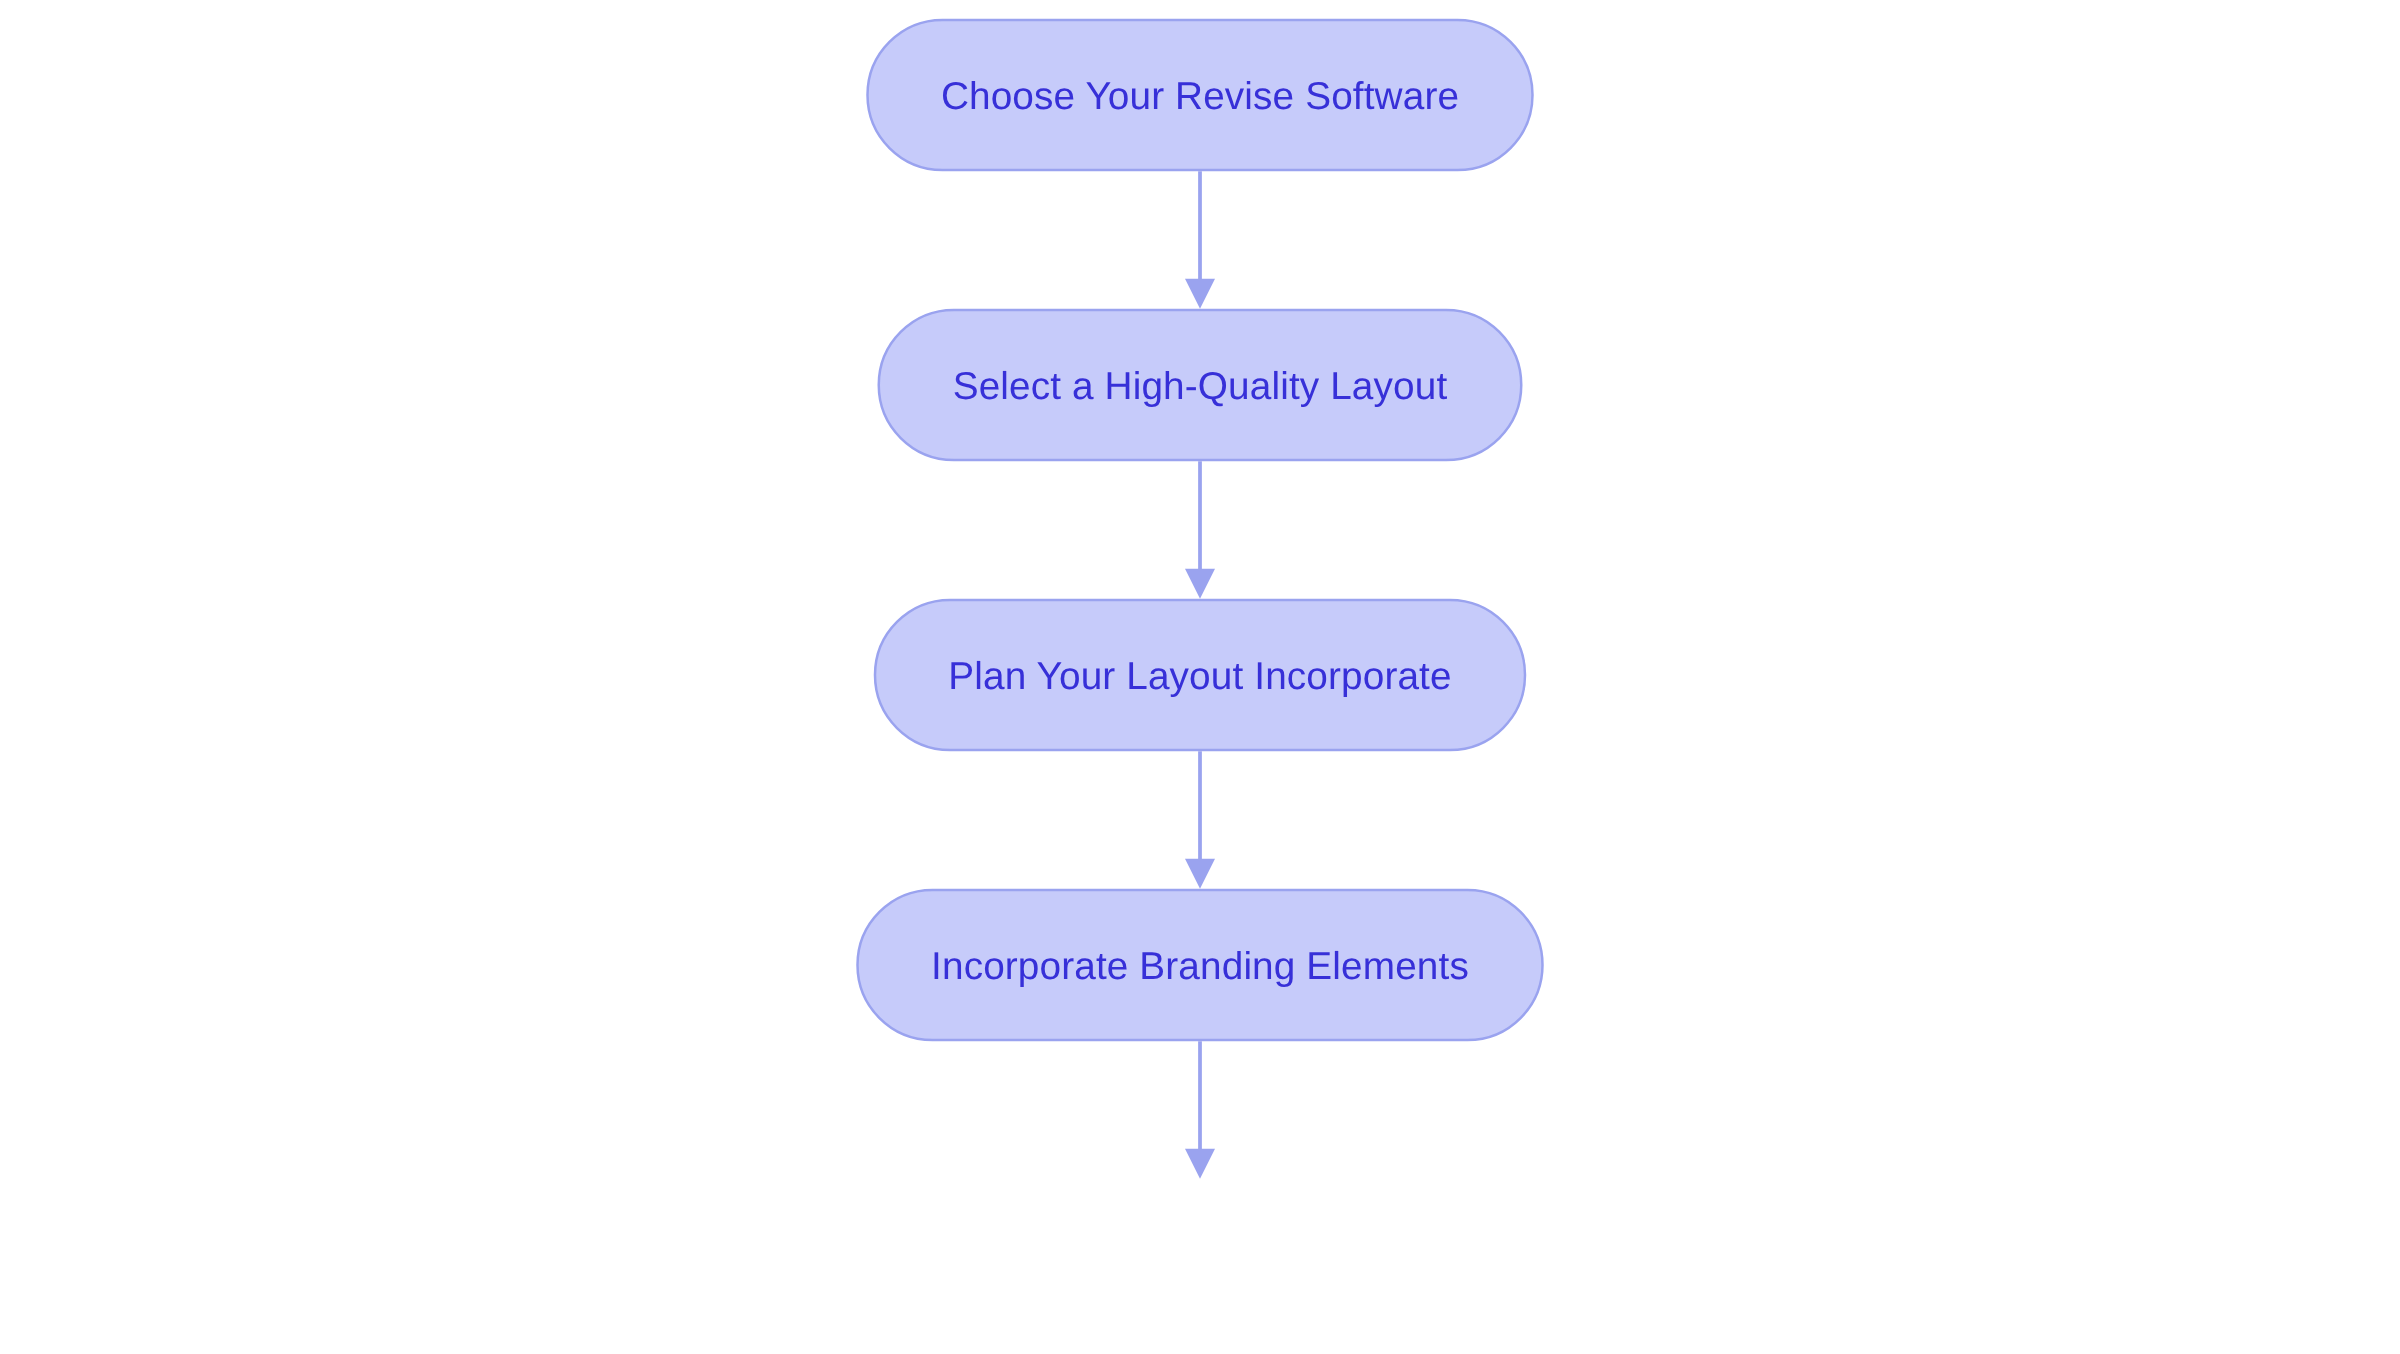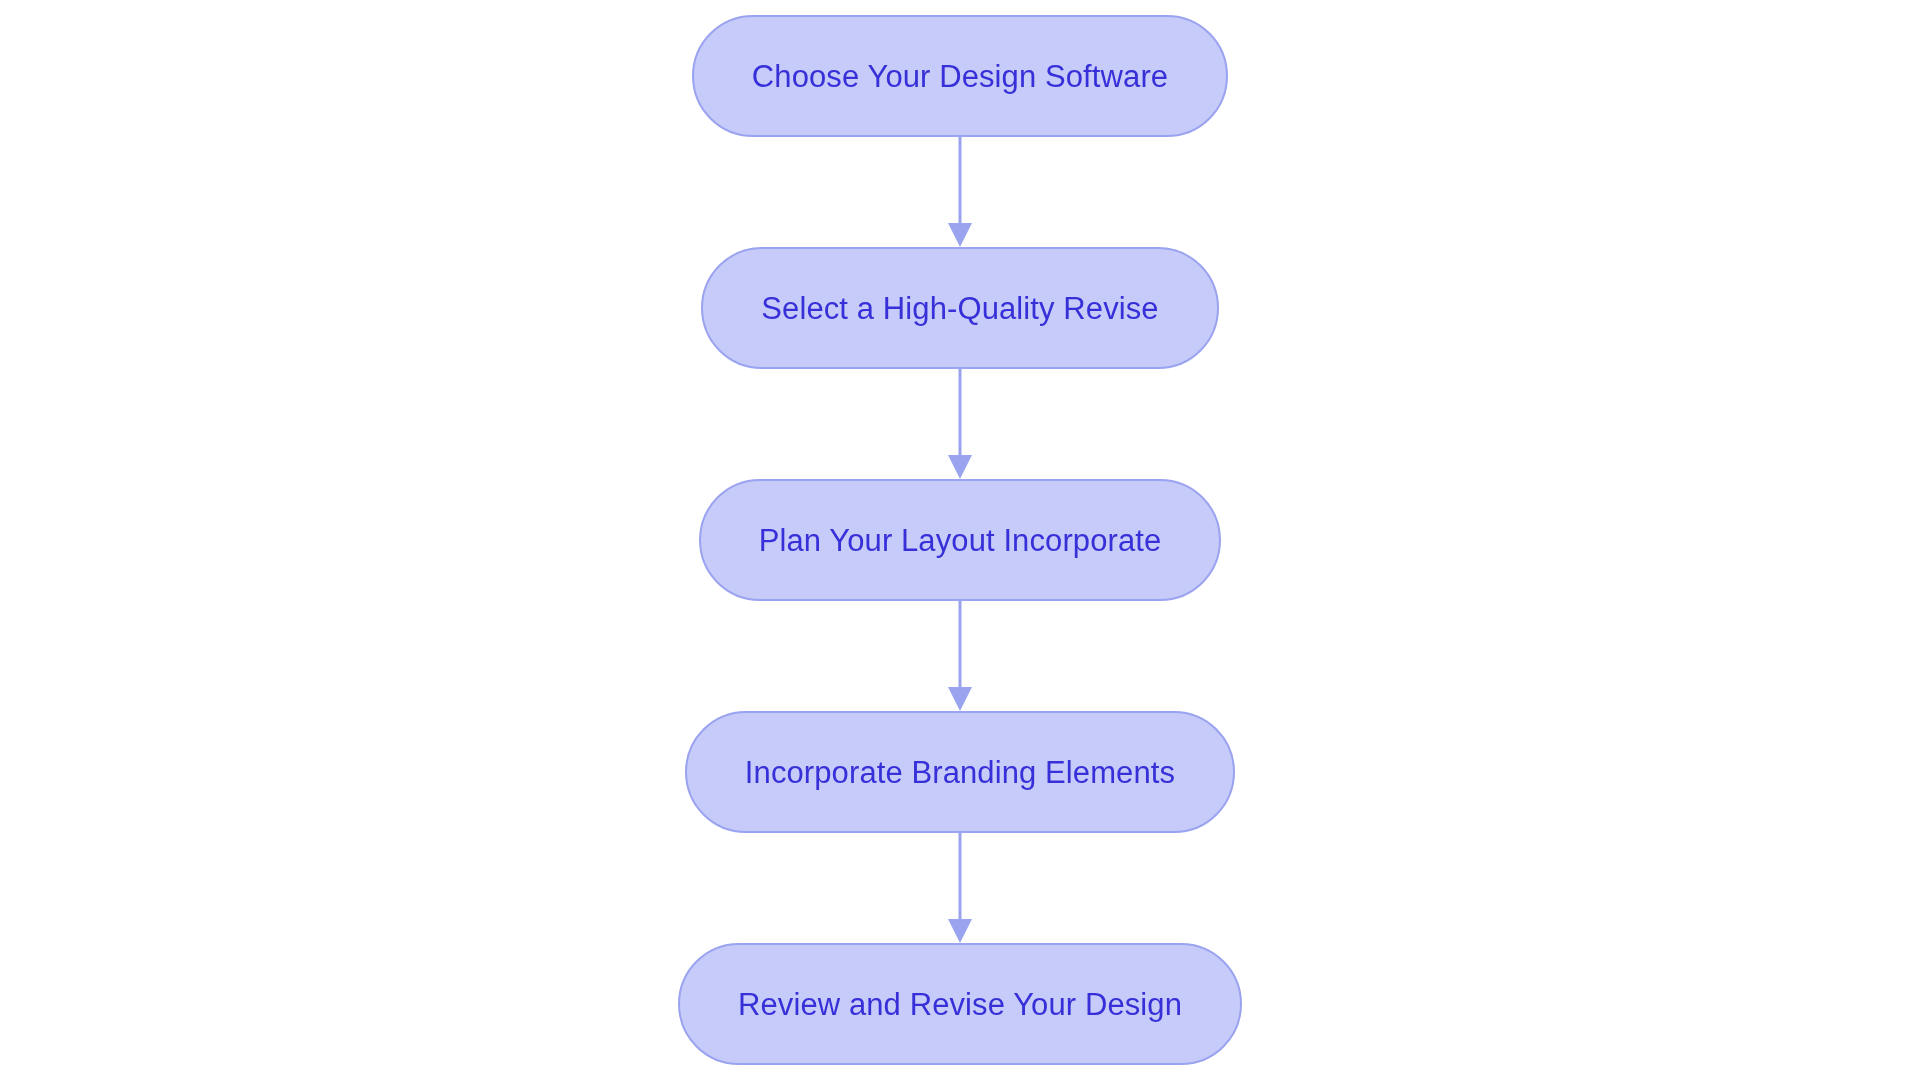--- a/index.html
+++ b/index.html
@@ -90,30 +90,30 @@
   
   .flow-column { padding-top: 15px; box-sizing: border-box; }
 </style>
 </head>
 <body>
 
 <div id="flow-canvas">
   <div class="flow-column">
 
     <div class="node">
-      <span class="node-label">Choose Your Design Software</span>
+      <span class="node-label">Choose Your Revise Software</span>
     </div>
 
     <div class="connector">
       <span class="connector-line"></span>
       <span class="connector-head"></span>
     </div>
 
     <div class="node">
-      <span class="node-label">Select a High-Quality Revise</span>
+      <span class="node-label">Select a High-Quality Layout</span>
     </div>
 
     <div class="connector">
       <span class="connector-line"></span>
       <span class="connector-head"></span>
     </div>
 
     <div class="node">
       <span class="node-label">Plan Your Layout Incorporate</span>
     </div>
@@ -125,18 +125,15 @@
 
     <div class="node">
       <span class="node-label">Incorporate Branding Elements</span>
     </div>
 
     <div class="connector">
       <span class="connector-line"></span>
       <span class="connector-head"></span>
     </div>
 
-    <div class="node">
-      <span class="node-label">Review and Revise Your Design</span>
-    </div>
 
   </div>
 </div>
 
 </body></html>

